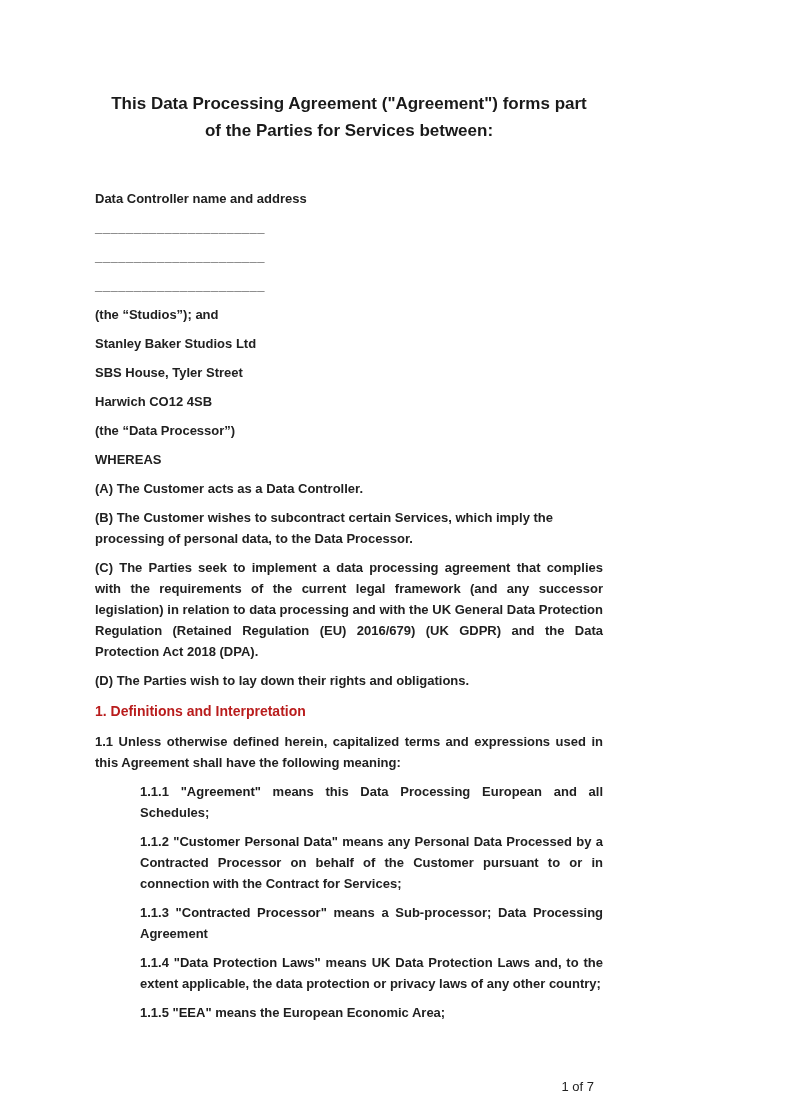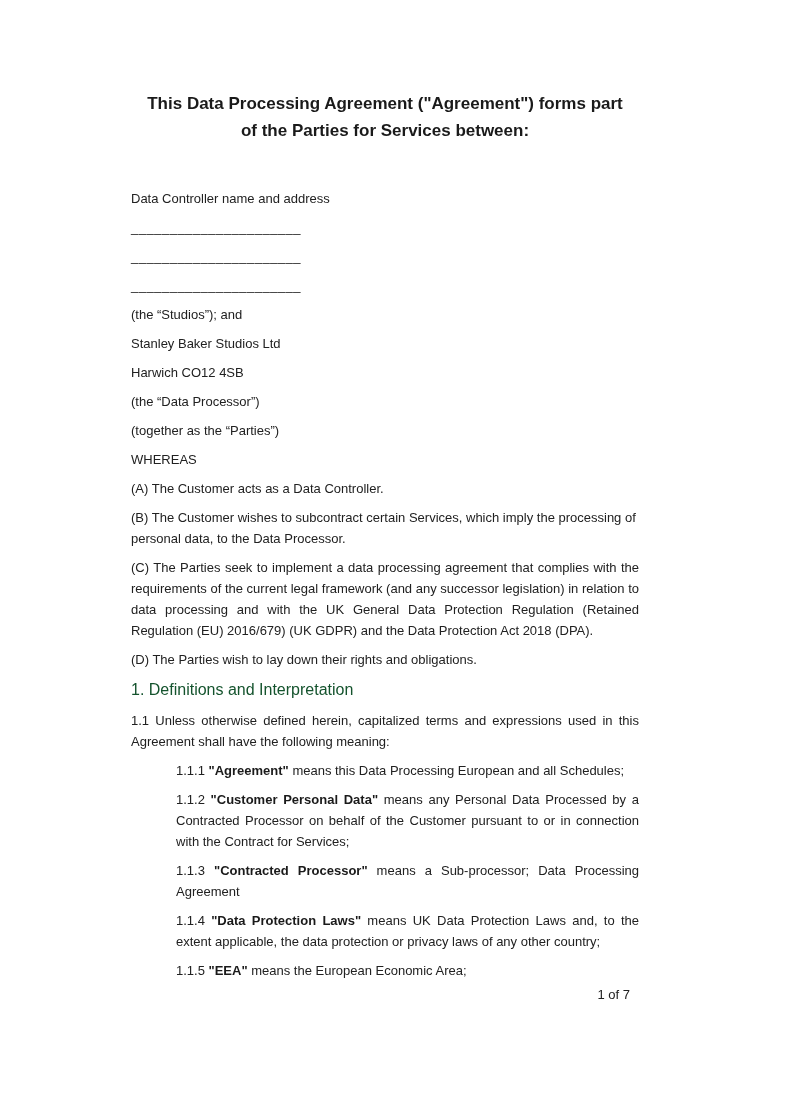--- a/index.html
+++ b/index.html
@@ -8,45 +8,44 @@
     position: relative;
     width: 698px;
     height: 1117px;
     background: #ffffff;
     color: #212121;
     font-family: "Liberation Sans", sans-serif;
     font-size: 13px;
     line-height: 21px;
     padding: 90px 95px 0 95px;
     overflow: hidden;
-    margin-left: 36px;
   }
   .doc-title {
     font-size: 17px;
     font-weight: bold;
     line-height: 27px;
     text-align: center;
     color: #1a1a1a;
     margin-bottom: 44px;
   }
-  p.para { margin: 0 0 8px 0; }
+  p.para { margin: 0 0 8px 0; font-weight: bold; }
   p.justify { text-align: justify; }
   .section-heading {
-    font-size: 16px;
-    font-weight: normal;
+    font-size: 14px;
+    font-weight: bold;
     line-height: 24px;
-    color: #14532d;
+    color: #b91c1c;
     margin: 2px 0 8px 0;
   }
   .definitions p.para { margin-left: 45px; text-align: justify; }
   .definitions b { color: #1a1a1a; }
   .blank-line { letter-spacing: 0.5px; }
   .page-number {
     position: absolute;
-    top: 984px;
+    top: 1076px;
     right: 104px;
     font-size: 13px;
     line-height: 21px;
     color: #212121;
   }
 </style>
 </head>
 <body>
 
 <div class="page">
@@ -56,23 +55,23 @@
     <div>of the Parties for Services between:</div>
   </div>
 
   <div>
     <p class="para">Data Controller name and address</p>
     <p class="para blank-line">______________________</p>
     <p class="para blank-line">______________________</p>
     <p class="para blank-line">______________________</p>
     <p class="para">(the “Studios”); and</p>
     <p class="para">Stanley Baker Studios Ltd</p>
+    <p class="para">SBS House, Tyler Street</p>
     <p class="para">Harwich CO12 4SB</p>
     <p class="para">(the “Data Processor”)</p>
-    <p class="para">(together as the “Parties”)</p>
   </div>
 
   <div>
     <p class="para">WHEREAS</p>
     <p class="para">(A) The Customer acts as a Data Controller.</p>
     <p class="para">(B) The Customer wishes to subcontract certain Services, which imply the processing of personal data, to the Data Processor.</p>
     <p class="para justify">(C) The Parties seek to implement a data processing agreement that complies with the requirements of the current legal framework (and any successor legislation) in relation to data processing and with the UK General Data Protection Regulation (Retained Regulation (EU) 2016/679) (UK GDPR) and the Data Protection Act 2018 (DPA).</p>
     <p class="para">(D) The Parties wish to lay down their rights and obligations.</p>
   </div>
 

